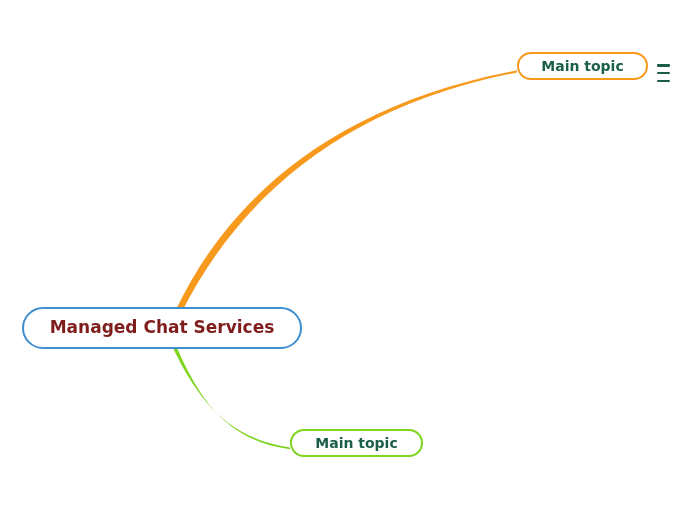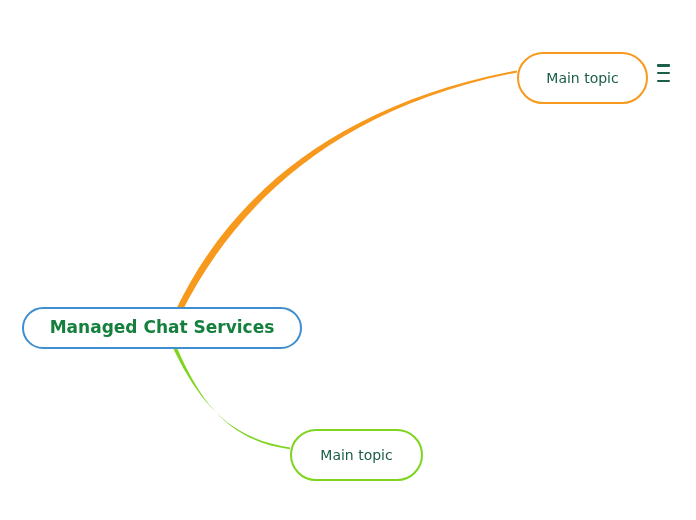--- a/index.html
+++ b/index.html
@@ -35,23 +35,23 @@
   }
   .node-root {
     left: 22px;
     top: 307px;
     width: 280px;
     height: 42px;
     font-size: 17px;
     font-weight: bold;
   }
   .node-topic {
-    height: 52px;
+    height: 28px;
     font-size: 14px;
-    font-weight: normal;
+    font-weight: bold;
   }
   .node-topic-top {
     left: 517px;
     top: 52px;
     width: 131px;
   }
   .node-topic-bottom {
     left: 290px;
     top: 429px;
     width: 133px;
@@ -86,21 +86,21 @@
 
 <div class="canvas" style="background-color: rgb(255, 255, 255);">
 
   <svg class="branch-layer" width="696" height="520" viewBox="0 0 696 520">
     <path d="M 176 309.5 C 227 203 328 106 517 70.4
              L 517 72.4 C 332 108.5 234 208 181.5 312.5 Z" fill="#f7991d"></path>
     <path d="M 172 346 C 197.5 399 227 438.5 290 447.4
              L 290 449.2 C 229.5 441 201.5 403.5 177.5 349 Z" fill="#7ed41f"></path>
   </svg>
 
-  <div class="node node-root" style="border-color: rgb(62, 142, 208); color: #15803d; background-color: rgb(255, 255, 255);">
+  <div class="node node-root" style="border-color: rgb(62, 142, 208); color: #7f1d1d; background-color: rgb(255, 255, 255);">
     <span class="label">Managed Chat Services</span>
   </div>
 
   <div class="node node-topic node-topic-top" style="border-color: rgb(247, 153, 29); color: rgb(27, 94, 74); background-color: rgb(255, 255, 255);">
     <span class="label">Main topic</span>
   </div>
 
   <div class="node node-topic node-topic-bottom" style="border-color: rgb(126, 212, 31); color: rgb(27, 94, 74); background-color: rgb(255, 255, 255);">
     <span class="label">Main topic</span>
   </div>

